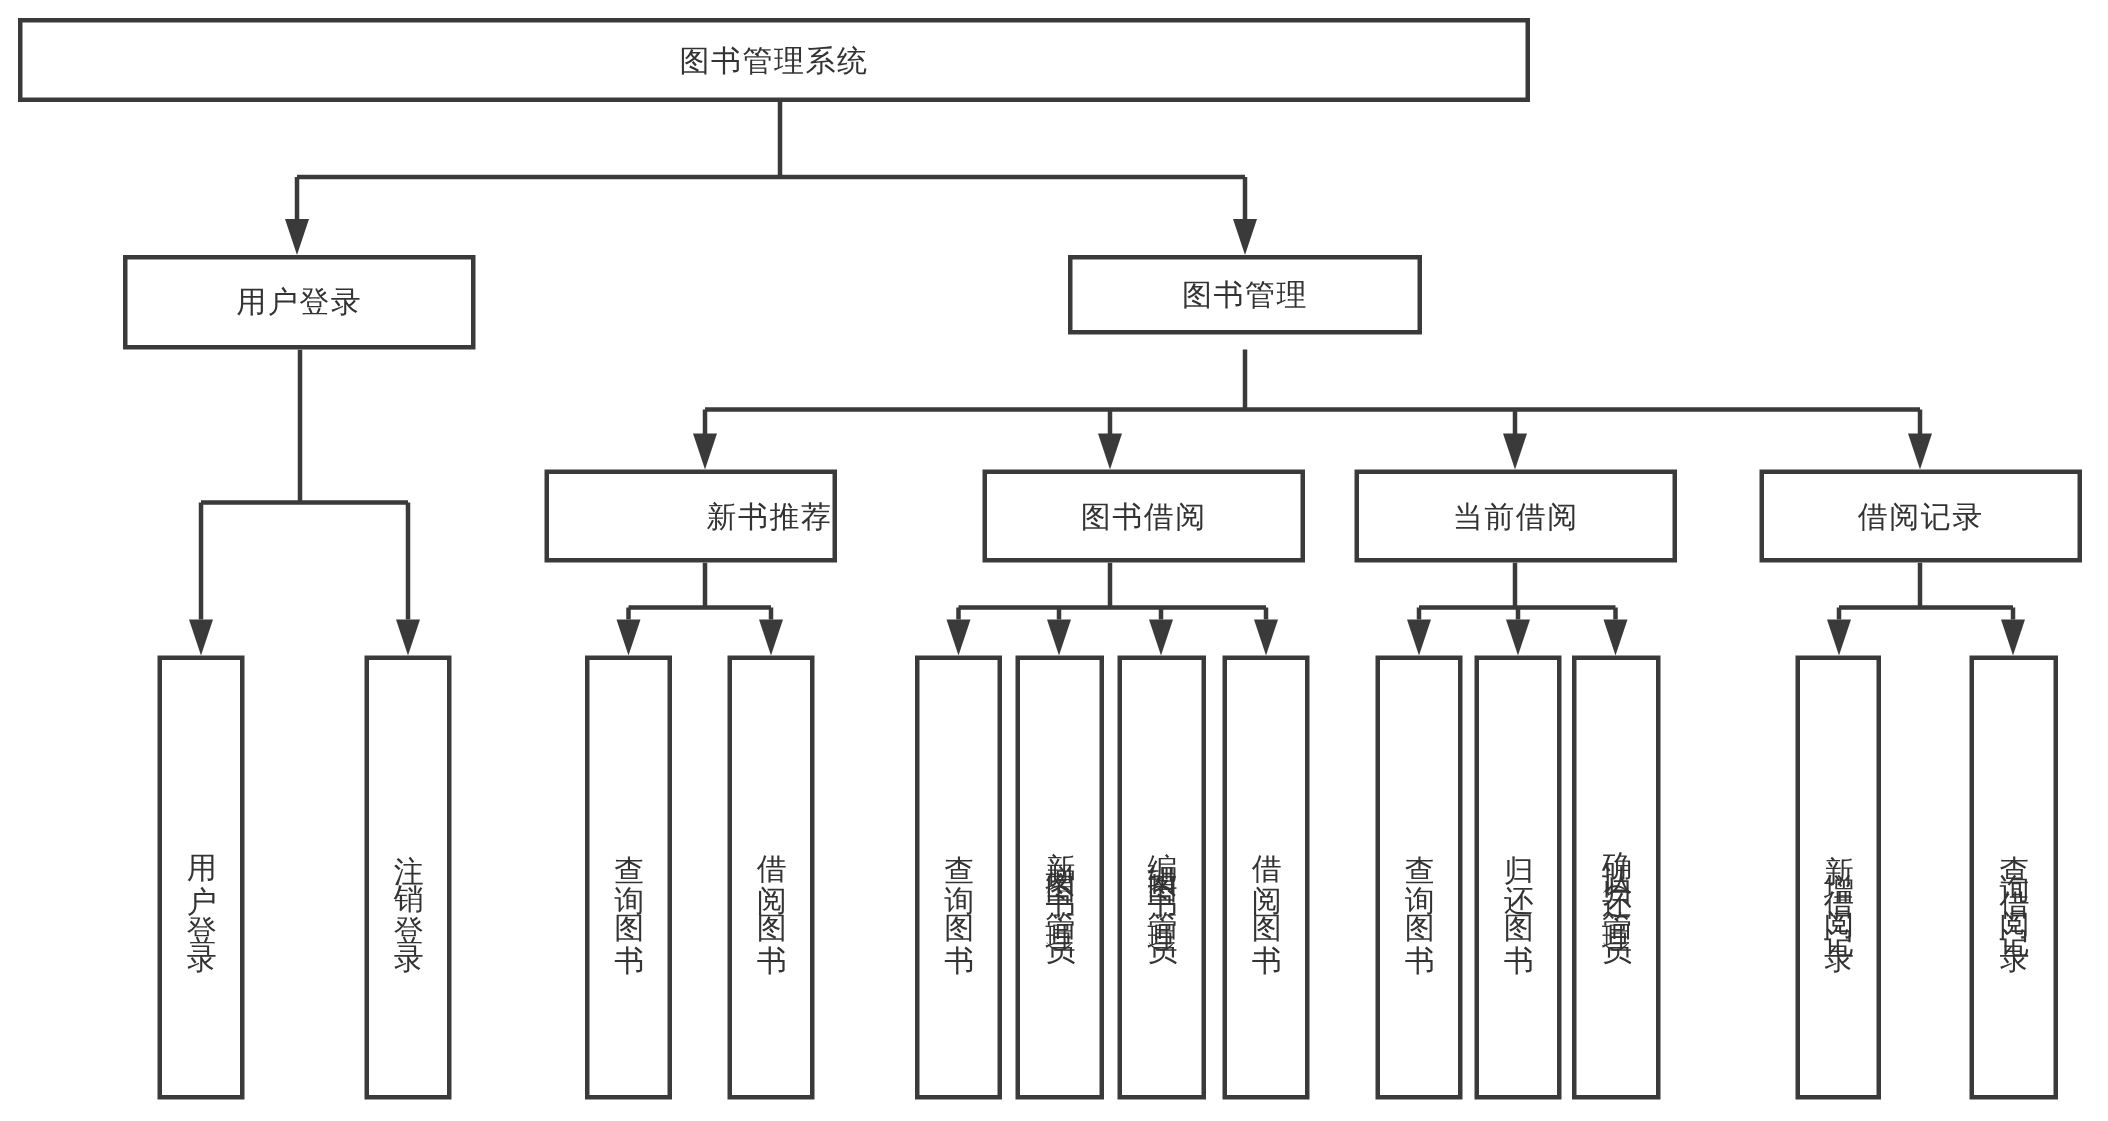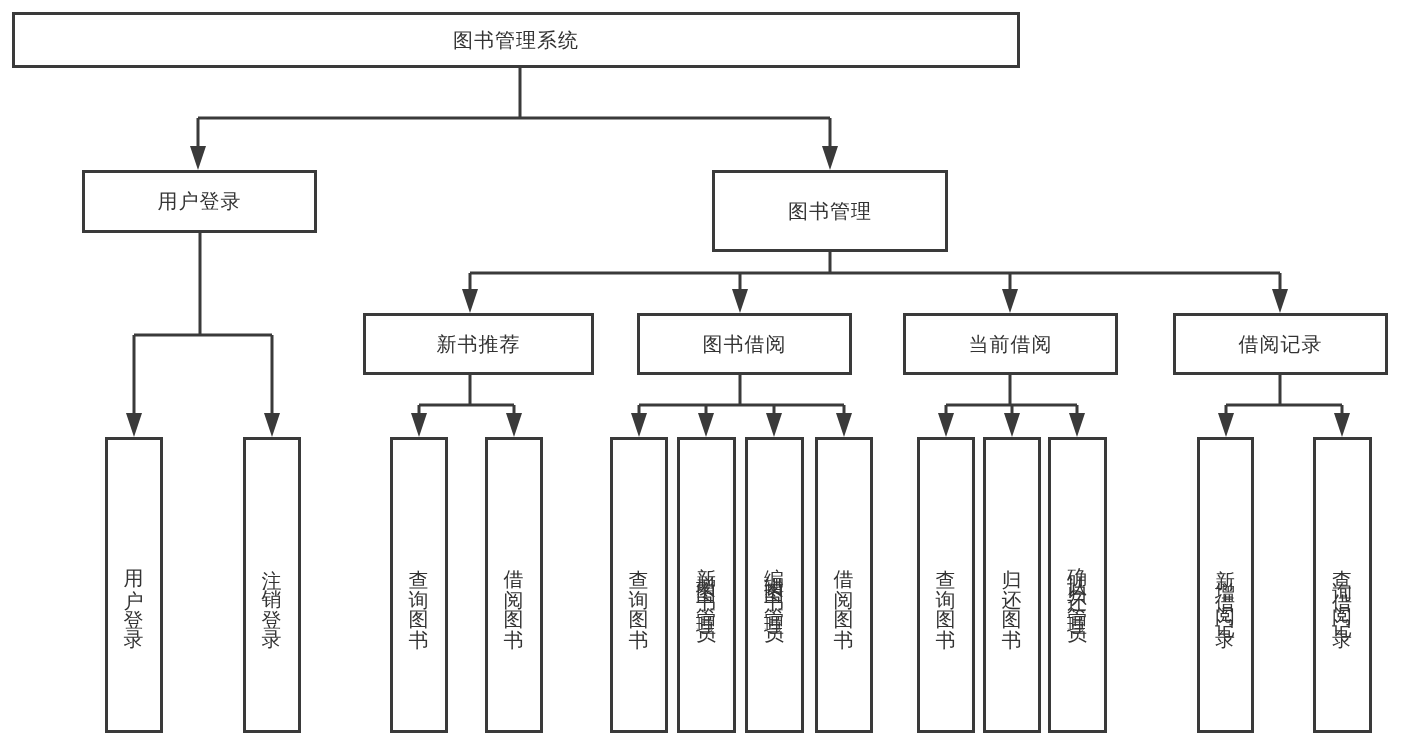--- a/index.html
+++ b/index.html
@@ -85,28 +85,28 @@
     <polygon points="1334,413 1350,413 1342,437"></polygon>
   </svg>
 
   <div class="node h-node" style="left:12px; top:12px; width:1008px; height:56px;">
     <span>图书管理系统</span>
   </div>
 
   <div class="node h-node" style="left:82px; top:170px; width:235px; height:63px;">
     <span>用户登录</span>
   </div>
-  <div class="node h-node" style="left:712px; top:170px; width:236px; height:82px;">
+  <div class="node h-node" style="left:712px; top:170px; width:236px; height:53px;">
     <span>图书管理</span>
   </div>
 
-  <div class="node h-node" style="left:363px; top:313px; width:231px; height:62px;">
+  <div class="node h-node" style="left:363px; top:313px; width:195px; height:62px;justify-content:flex-end;">
     <span>新书推荐</span>
   </div>
-  <div class="node h-node" style="left:637px; top:313px; width:215px; height:62px;">
+  <div class="node h-node" style="left:655px; top:313px; width:215px; height:62px;">
     <span>图书借阅</span>
   </div>
   <div class="node h-node" style="left:1173px; top:313px; width:215px; height:62px;">
     <span>借阅记录</span>
   </div>
   <div class="node h-node" style="left:903px; top:313px; width:215px; height:62px;">
     <span>当前借阅</span>
   </div>
 
   <div class="node v-node ls4" style="left:105px; top:437px; width:58px; height:296px;">

